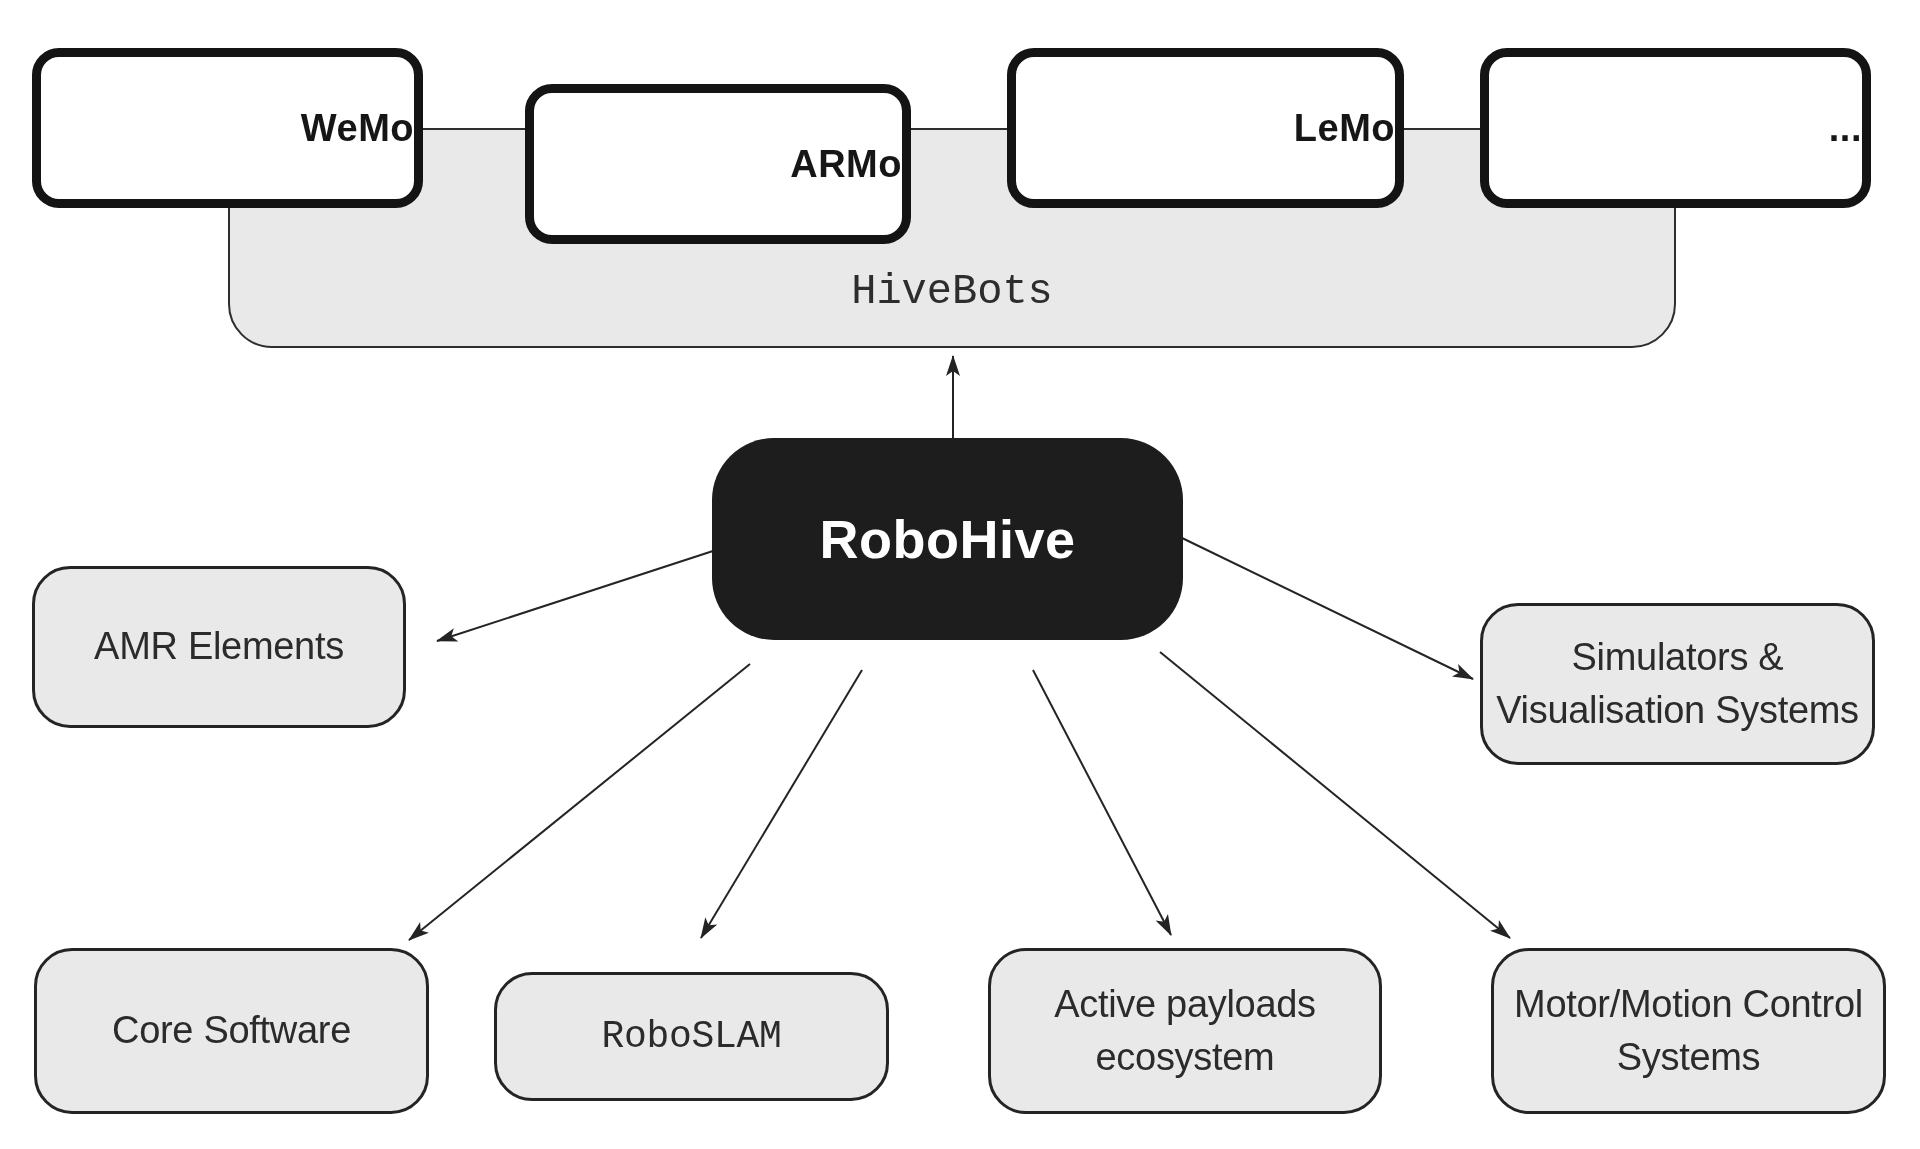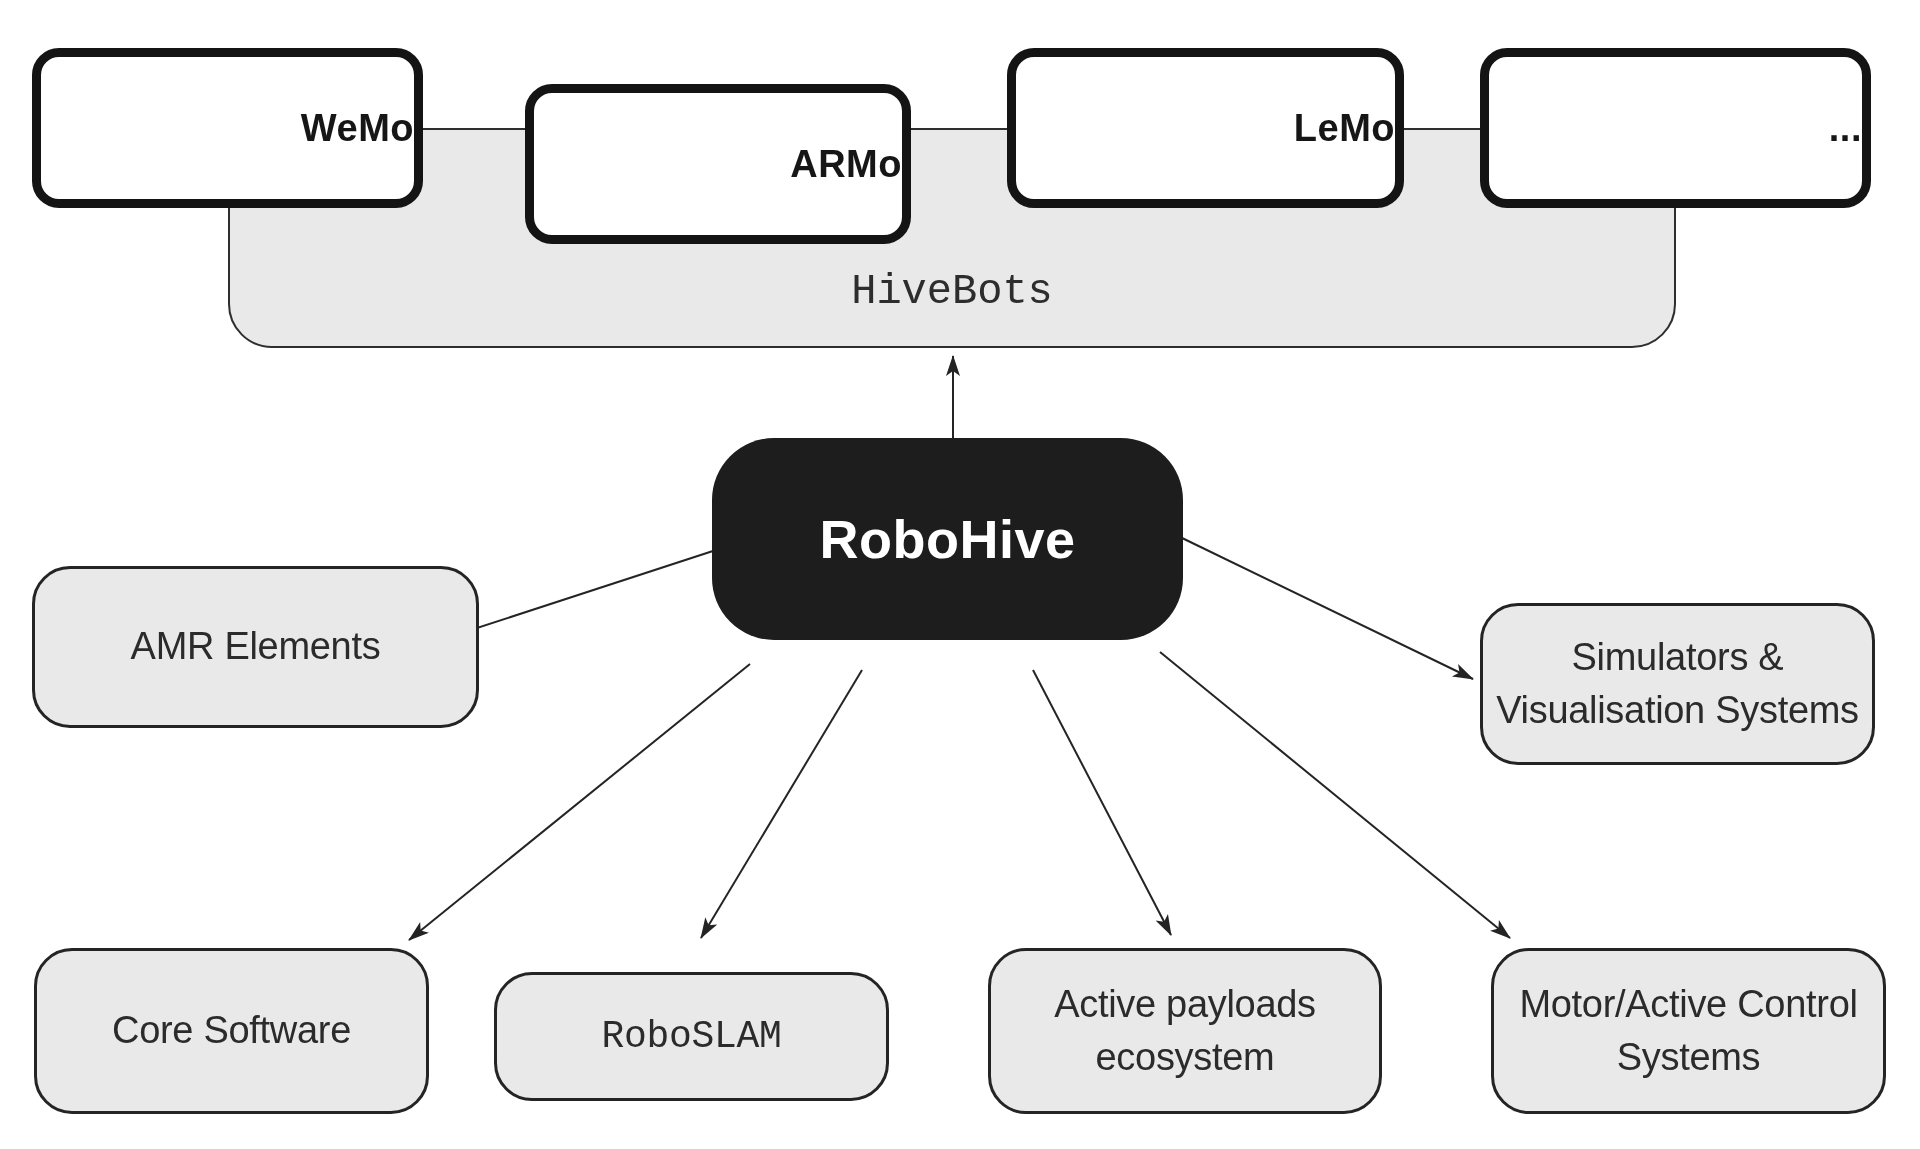--- a/index.html
+++ b/index.html
@@ -51,21 +51,21 @@
   
   .node{
     position:absolute;
     background:var(--node-fill,#e9e9e9);
     border:3px solid #242424;
     border-radius:38px;box-sizing:border-box;
     display:flex;align-items:center;justify-content:center;
     text-align:center;font-size:38px;line-height:1.4;color:#2b2b2b;
     white-space:pre-line;letter-spacing:-0.3px;padding:0 6px;
   }
-  #node-amr      {left:32px;  top:566px;width:447px;height:162px;}
+  #node-amr      {left:32px;  top:566px;width:374px;height:162px;}
   #node-sim      {left:1480px;top:603px;width:395px;height:162px;}
   #node-core     {left:34px;  top:948px;width:395px;height:166px;}
   #node-roboslam {left:494px; top:972px;width:395px;height:129px;font-family:Liberation Mono, monospace;}
   #node-payloads {left:988px; top:948px;width:394px;height:166px;}
   #node-motor    {left:1491px;top:948px;width:395px;height:166px;}
 </style>
 </head>
 <body>
 
 <div class="canvas">
@@ -106,16 +106,16 @@
     <span>RoboHive</span>
   </div>
 
   <div class="node" id="node-amr">AMR Elements</div>
   <div class="node" id="node-sim">Simulators &amp;
 Visualisation Systems</div>
   <div class="node" id="node-core">Core Software</div>
   <div class="node" id="node-roboslam">RoboSLAM</div>
   <div class="node" id="node-payloads">Active payloads
 ecosystem</div>
-  <div class="node" id="node-motor">Motor/Active Control
+  <div class="node" id="node-motor">Motor/Motion Control
 Systems</div>
 
 </div>
 
 </body></html>

